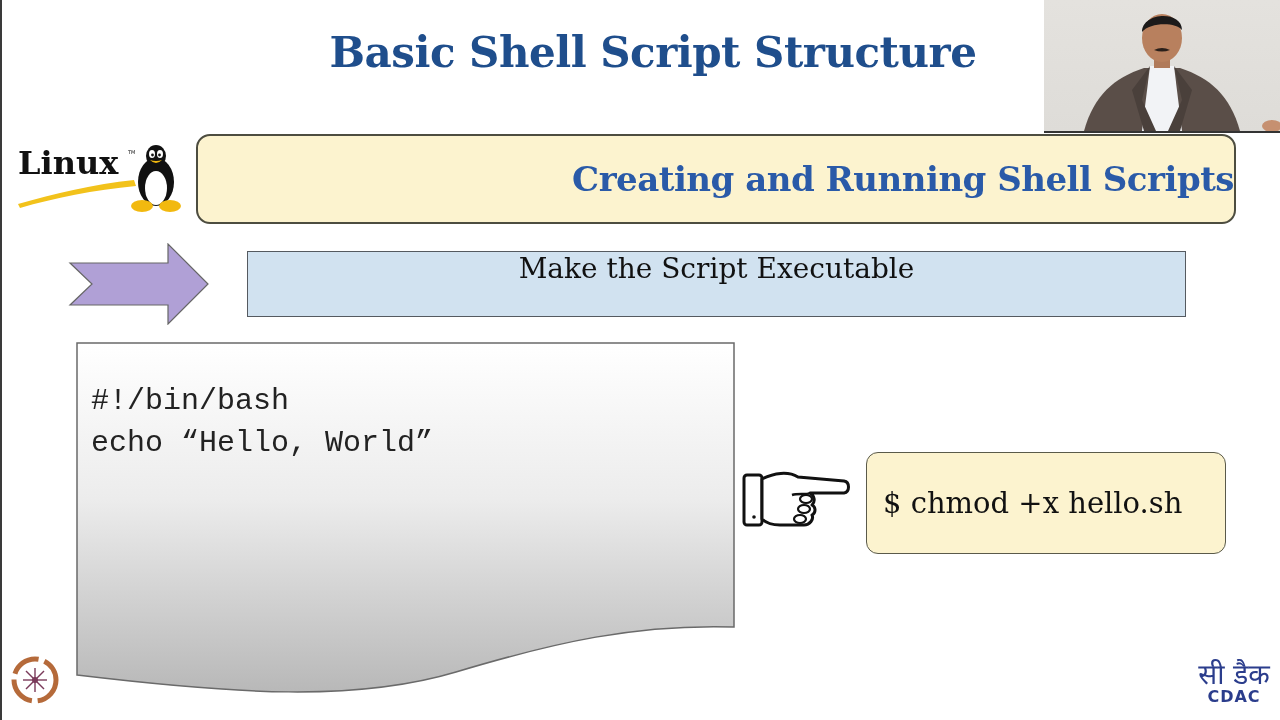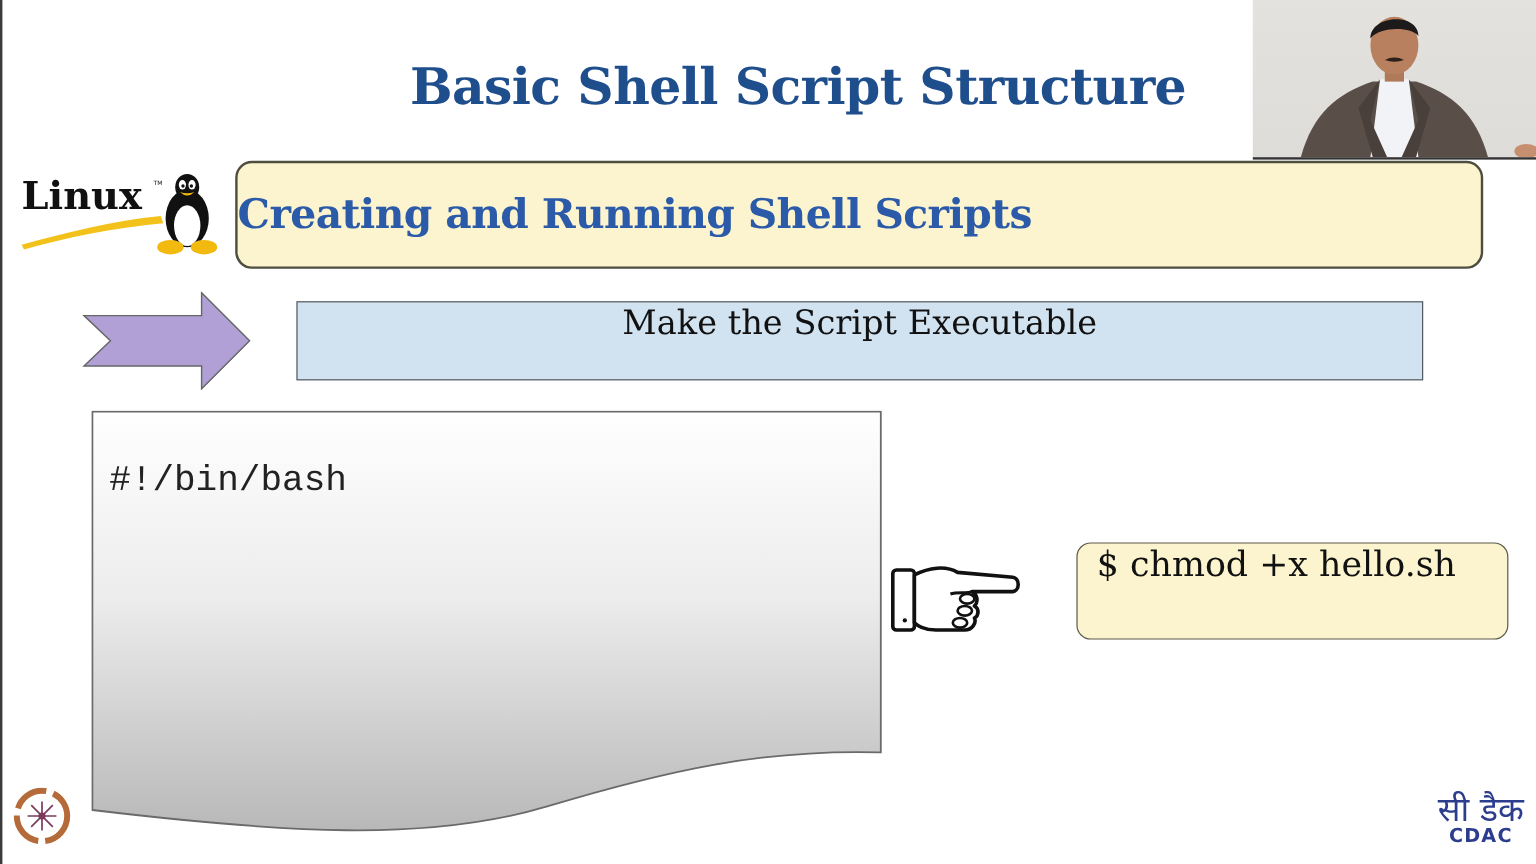--- a/index.html
+++ b/index.html
@@ -1,29 +1,29 @@
 <!DOCTYPE html>
 <html><head>
 <meta charset="utf-8">
 <style>
   html, body { margin:0; padding:0; }
   body { width:1280px; height:720px; background:#ffffff; position:relative; overflow:hidden; font-family:"DejaVu Serif", serif; }
   .left-edge { position:absolute; left:0; top:0; width:2px; height:720px; background:#3a3a3a; }
-  .title { position:absolute; left:300px; top:28px; width:730px; text-align:center; font-family:"DejaVu Serif", serif; font-weight:bold; font-size:42px; color:#1f4e8c; letter-spacing:-0.5px;margin-top:20px; }
+  .title { position:absolute; left:288px; top:28px; width:730px; text-align:center; font-family:"DejaVu Serif", serif; font-weight:bold; font-size:42px; color:#1f4e8c; letter-spacing:-0.5px; }
   .presenter { position:absolute; left:1044px; top:0; width:236px; height:131px; background:linear-gradient(180deg,#e4e2de 0%,#dedcd8 100%); overflow:hidden; border-bottom:2px solid #333; }
   .linux-logo { position:absolute; left:14px; top:140px; width:170px; height:75px; }
-  .banner { position:absolute; left:196px; top:134px; width:1040px; height:90px; background:#fcf3cf; border:2px solid #4d4d40; border-radius:14px; box-sizing:border-box; display:flex; align-items:center; justify-content:flex-start; }
+  .banner { position:absolute; left:196px; top:134px; width:1040px; height:90px; background:#fcf3cf; border:2px solid #4d4d40; border-radius:14px; box-sizing:border-box; display:flex; align-items:center; justify-content:flex-end; }
   .banner span { font-family:"DejaVu Serif", serif; font-weight:bold; font-size:34px; color:#2a5aa8; letter-spacing:-0.5px; }
   .arrow { position:absolute; left:68px; top:243px; width:142px; height:82px; }
   .step-box { position:absolute; left:247px; top:251px; width:939px; height:66px; background:#d1e2f0; border:1.5px solid #555a60; box-sizing:border-box; display:flex; justify-content:center; }
   .step-box span { font-family:"DejaVu Serif", serif; font-size:28px; color:#111; }
   .doc { position:absolute; left:76px; top:342px; width:660px; height:352px; }
   .doc-text { position:absolute; left:91px; top:380px; font-family:"Liberation Mono", monospace; font-size:30px; line-height:42px; color:#222; white-space:pre; }
   .hand { position:absolute; left:740px; top:465px; width:112px; height:66px; }
-  .cmd-box { position:absolute; left:866px; top:452px; width:360px; height:81px; background:#fcf3cf; border:1.5px solid #5a5a4a; border-radius:12px; box-sizing:border-box; display:flex; padding-left:16px;margin-left:31px; }
+  .cmd-box { position:absolute; left:866px; top:452px; width:360px; height:102px; background:#fcf3cf; border:1.5px solid #5a5a4a; border-radius:12px; box-sizing:border-box; display:flex; align-items:center; padding-left:16px; }
   .cmd-box span { font-family:"DejaVu Serif", serif; font-size:29px; color:#111; }
   .nptel { position:absolute; left:8px; top:656px; width:54px; height:62px; }
   .nptel-label { position:absolute; left:10px; top:740px; font-family:"DejaVu Sans", sans-serif; font-weight:bold; font-size:10px; color:#c0522a; letter-spacing:0.5px; }
   .cdac { position:absolute; left:1198px; top:664px; width:72px; height:52px; text-align:center; }
   .cdac-hi { font-family:"DejaVu Sans", sans-serif; font-size:28px; color:#2b3d8c; line-height:22px; }
   .cdac-en { font-family:"DejaVu Sans", sans-serif; font-weight:bold; font-size:16px; color:#2b3d8c; line-height:22px; letter-spacing:1px; }
 </style>
 </head>
 <body>
 
@@ -93,21 +93,21 @@
     <defs>
       <linearGradient id="docgrad" x1="0" y1="0" x2="0" y2="1">
         <stop offset="0" stop-color="#ffffff"></stop>
         <stop offset="0.45" stop-color="#ececec"></stop>
         <stop offset="1" stop-color="#b8b8b8"></stop>
       </linearGradient>
     </defs>
     <path d="M1 1 L658 1 L658 285 C560 282 480 300 380 330 C280 360 160 352 1 333 Z" fill="url(#docgrad)" stroke="#6a6a6a" stroke-width="1.5"></path>
   </svg>
 </div>
-<div class="doc-text"><div>#!/bin/bash</div></div>
+<div class="doc-text"><div>#!/bin/bash</div><div>echo “Hello, World”</div></div>
 
 <div class="hand">
   <svg width="112" height="66" viewBox="0 0 112 66">
     <rect x="4" y="10" width="18" height="50" rx="3" fill="#fff" stroke="#111" stroke-width="3"></rect>
     <circle cx="14" cy="52" r="1.8" fill="#111"></circle>
     <path d="M22 14 C34 8 48 6 58 12 L104 16 C110 17 110 27 104 28 L70 28 C74 30 76 36 72 40 C76 42 76 48 72 50 C74 54 70 60 64 60 L40 60 C30 60 24 56 22 54 Z" fill="#fff" stroke="#111" stroke-width="3" stroke-linejoin="round"></path>
     <path d="M52 30 C58 28 66 30 70 28" fill="none" stroke="#111" stroke-width="2.5"></path>
     <ellipse cx="66" cy="34" rx="6" ry="4" fill="#fff" stroke="#111" stroke-width="2.2"></ellipse>
     <ellipse cx="64" cy="44" rx="6" ry="4" fill="#fff" stroke="#111" stroke-width="2.2"></ellipse>
     <ellipse cx="60" cy="54" rx="6" ry="4" fill="#fff" stroke="#111" stroke-width="2.2"></ellipse>

